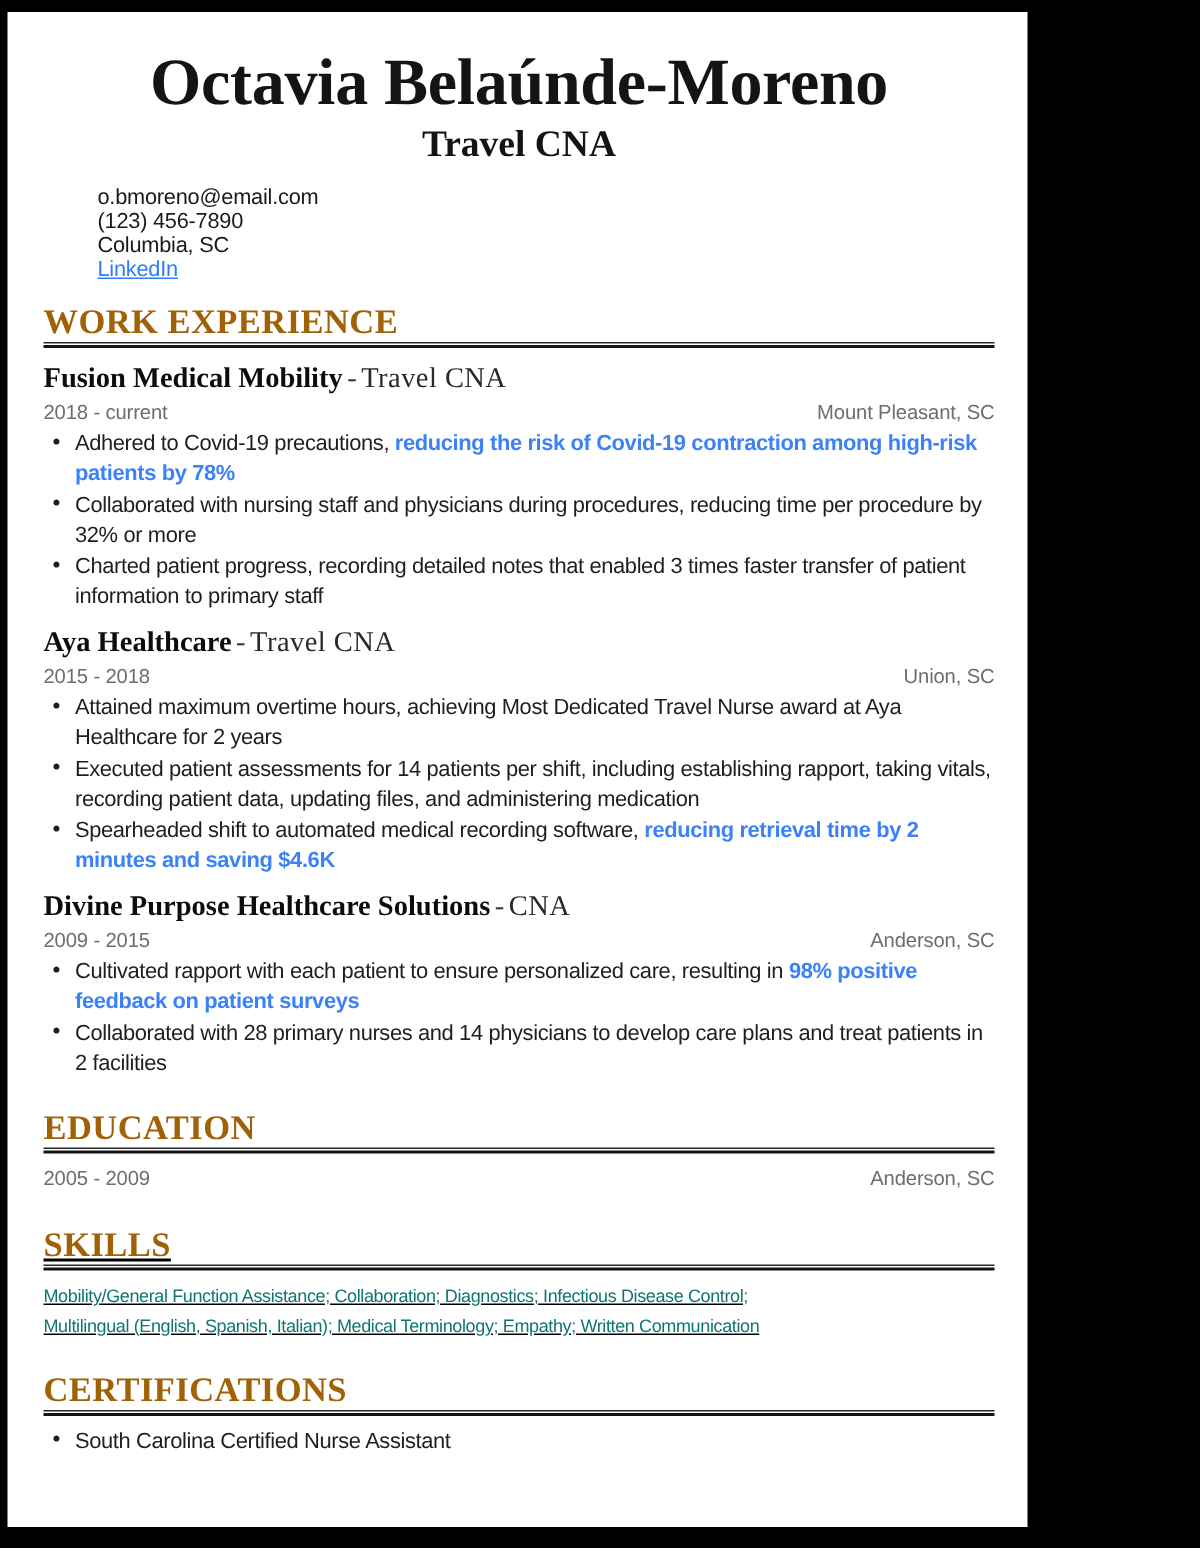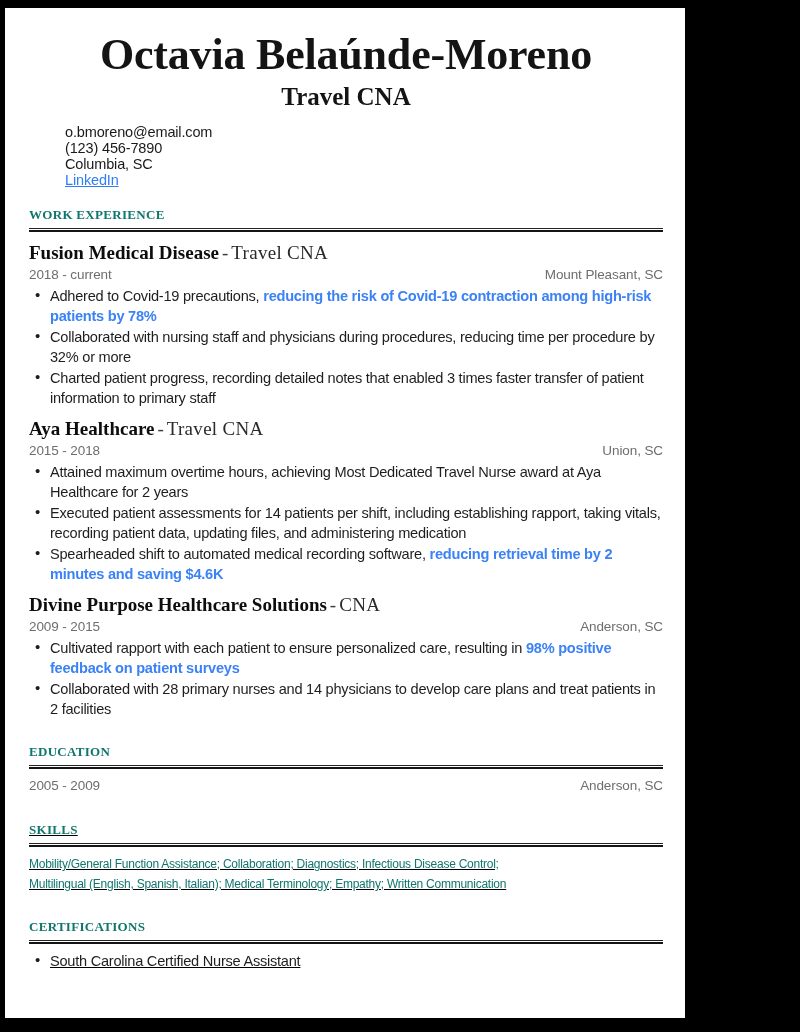--- a/index.html
+++ b/index.html
@@ -67,23 +67,23 @@
     color: #2E7DF7;
     text-decoration: underline;
     cursor: pointer;
   }
 
   
   .section { margin-top: 16px; }
   .section-heading {
     font-family: "Liberation Serif", "DejaVu Serif", serif;
     font-weight: bold;
-    font-size: 13px;
+    font-size: 23px;
     line-height: 22px;
-    color: #0f766e;
+    color: #a16207;
     letter-spacing: 0.3px;
     margin: 0;
   }
   .rule-double {
     margin-top: 2px;
     border-top: 1px solid #262626;
     height: 4px;
     box-sizing: border-box;
     border-bottom: 2.5px solid #151515;
   }
@@ -159,21 +159,21 @@
           <span class="contact-item">Columbia, SC</span>
           <span class="contact-item contact-link">LinkedIn</span>
         </div>
     </div>
 
     <div class="section">
       <div class="section-heading">WORK EXPERIENCE</div>
       <div class="rule-double"></div>
       <div id="work-entries">
           <div class="entry">
-            <div class="entry-head"><span class="entry-org">Fusion Medical Disease</span><span class="entry-dash">-</span><span class="entry-role">Travel CNA</span></div>
+            <div class="entry-head"><span class="entry-org">Fusion Medical Mobility</span><span class="entry-dash">-</span><span class="entry-role">Travel CNA</span></div>
             <div class="entry-meta">
               <span>2018 - current</span>
               <span>Mount Pleasant, SC</span>
             </div>
             <ul class="bullets">
               <li><span>Adhered to Covid-19 precautions, </span><b>reducing the risk of Covid-19 contraction among high-risk patients by 78%</b></li>
               <li><span>Collaborated with nursing staff and physicians during procedures, reducing time per procedure by 32% or more</span></li>
               <li><span>Charted patient progress, recording detailed notes that enabled 3 times faster transfer of patient information to primary staff</span></li>
             </ul>
           </div>
@@ -221,19 +221,19 @@
       <div class="rule-double"></div>
       <div class="skills-body" id="skills-body">
           <div>Mobility/General Function Assistance; Collaboration; Diagnostics; Infectious Disease Control;</div>
           <div>Multilingual (English, Spanish, Italian); Medical Terminology; Empathy; Written Communication</div>
         </div>
     </div>
 
     <div class="section" style="margin-top:22px;">
       <div class="section-heading">CERTIFICATIONS</div>
       <div class="rule-double"></div>
-      <ul class="bullets" id="certification-list" style="margin-top:7px;text-decoration:underline;">
+      <ul class="bullets" id="certification-list" style="margin-top:7px;">
           <li>South Carolina Certified Nurse Assistant</li>
         </ul>
     </div>
 
   </div>
 </div>
 
 </body></html>

